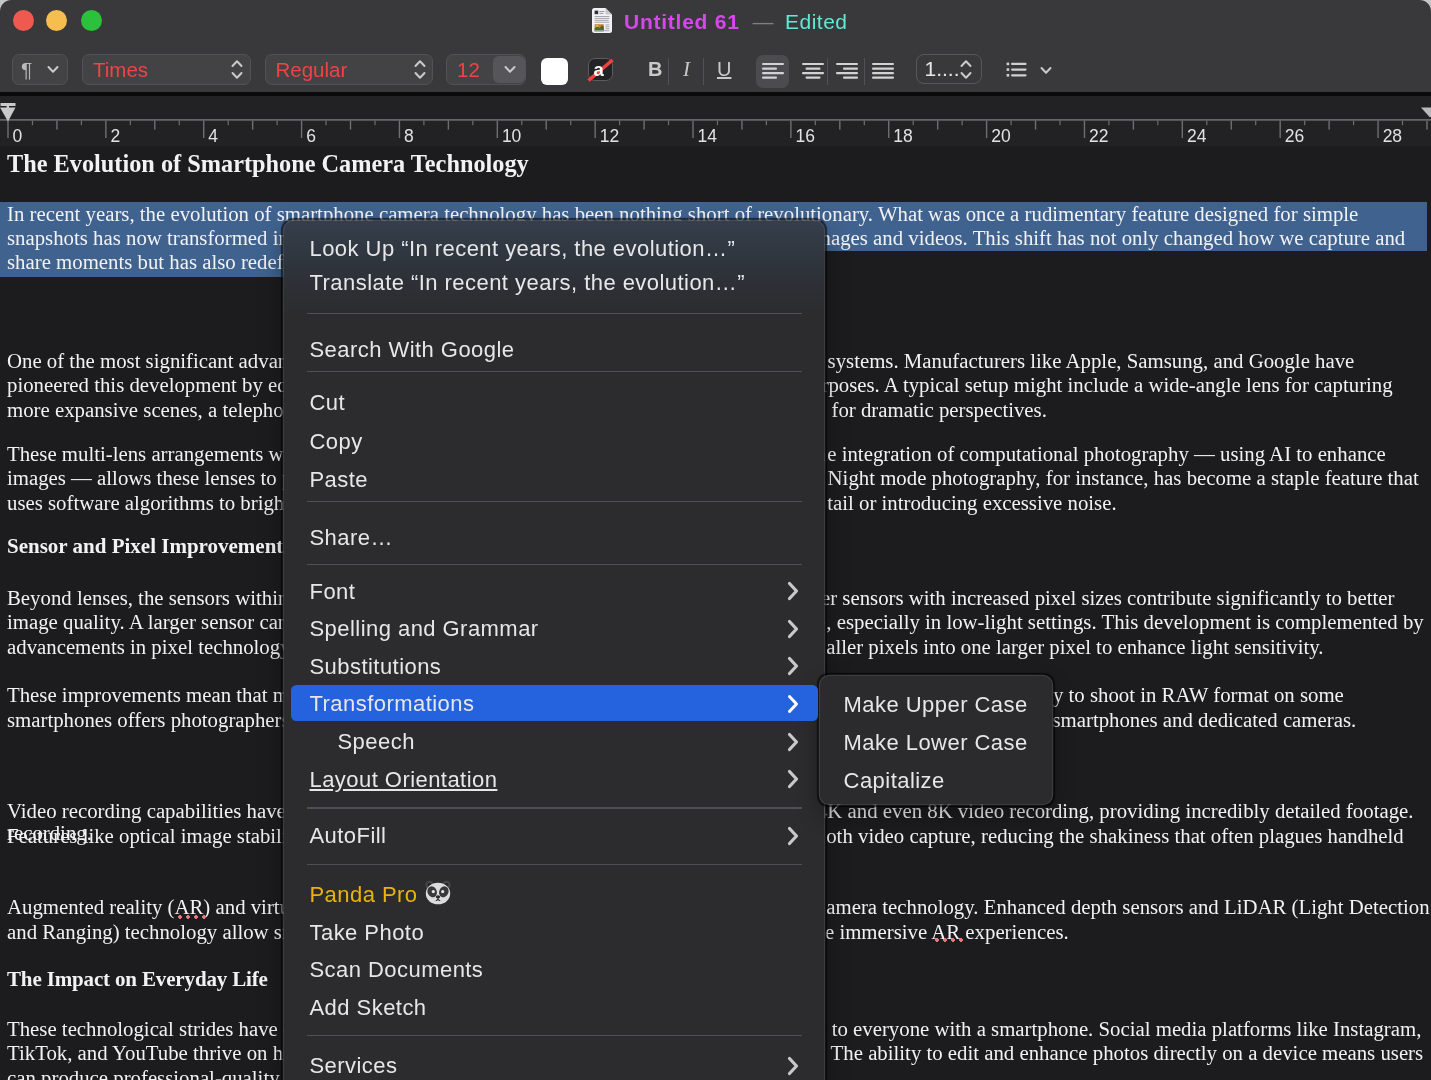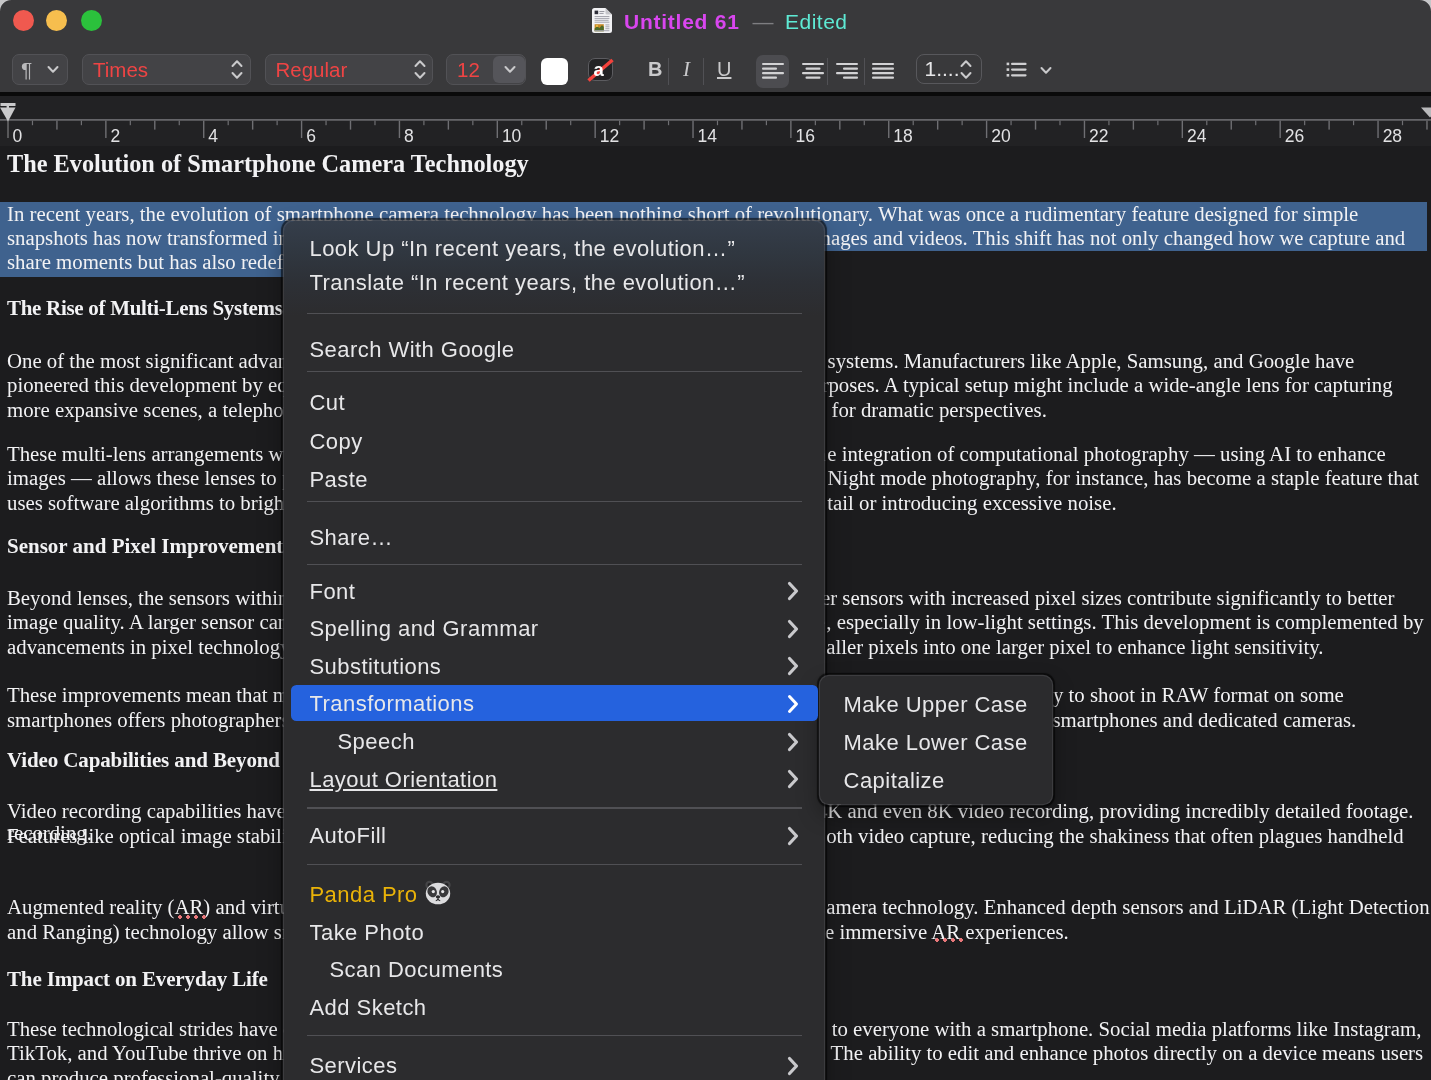--- a/index.html
+++ b/index.html
@@ -227,34 +227,32 @@
 </svg>
   </div>
 <div id="doc">
     <div class="sel" style="top:56.3px;width:1426.5px;height:24.35px"></div>
 <div class="sel" style="top:80.45px;width:1426.5px;height:24.35px"></div>
 <div class="sel" style="top:104.65px;width:590px;height:26.55px"></div>
 <div class="h1" style="top:3.90px">The Evolution of Smartphone Camera Technology</div>
 <div class="ln" style="top:55.60px">In recent years, the evolution of smartphone camera technology has been nothing short of revolutionary. What was once a rudimentary feature designed for simple</div>
 <div class="ln" style="top:80.00px">snapshots has now transformed in<span class="md" id="m1" style="letter-spacing:0.892px">to a sophisticated system capable of producing stunning </span><span id="f1">images and videos. This shift has not only changed how we capture and</span></div>
 <div class="ln" style="top:104.40px">share moments but has also redef<span class="md" id="m2">ined the role of photography in modern life.</span></div>
-<div class="hd" style="top:150.20px;letter-spacing:-0.3px">The Rise of Multi-Lens Systems</div>
 <div class="ln" style="top:203.10px">One of the most significant advan<span class="md" id="m3" style="letter-spacing:-0.120px">cements in smartphone photography is the adoption of multi-lens </span><span id="f3">systems. Manufacturers like Apple, Samsung, and Google have</span></div>
 <div class="ln" style="top:227.40px">pioneered this development by eq<span class="md" id="m4" style="letter-spacing:-0.300px">uipping their devices with multiple lenses, each serving distinct pur</span><span id="f4">poses. A typical setup might include a wide-angle lens for capturing</span></div>
 <div class="ln" style="top:251.90px">more expansive scenes, a telepho<span class="md" id="m5" style="letter-spacing:2.470px">to lens for distant subjects, and an ultra-wide lens </span><span id="f5">for dramatic perspectives.</span></div>
 <div class="ln" style="top:295.90px">These multi-lens arrangements w<span class="md" id="m6" style="letter-spacing:1.689px">ork in concert with sophisticated software systems. Th</span><span id="f6">e integration of computational photography — using AI to enhance</span></div>
 <div class="ln" style="top:320.20px">images — allows these lenses to <span class="md" id="m7" style="letter-spacing:3.738px">produce results beyond their physical limits. </span><span id="f7">Night mode photography, for instance, has become a staple feature that</span></div>
 <div class="ln" style="top:344.70px">uses software algorithms to brigh<span class="md" id="m8" style="letter-spacing:4.802px">ten low-light shots without sacrificing de</span><span id="f8">tail or introducing excessive noise.</span></div>
 <div class="hd" style="top:387.80px">Sensor and Pixel Improvements</div>
 <div class="ln" style="top:440.00px">Beyond lenses, the sensors within<span class="md" id="m9" style="letter-spacing:0.097px"> smartphone cameras have improved dramatically as well. Larg</span><span id="f9">er sensors with increased pixel sizes contribute significantly to better</span></div>
 <div class="ln" style="top:464.40px">image quality. A larger sensor ca<span class="md" id="m10" style="letter-spacing:1.235px">n capture far more light and improve overall performance</span><span id="f10">, especially in low-light settings. This development is complemented by</span></div>
 <div class="ln" style="top:488.80px">advancements in pixel technology<span class="md" id="m11" style="letter-spacing:2.230px">, including pixel binning, which merges several sm</span><span id="f11">aller pixels into one larger pixel to enhance light sensitivity.</span></div>
 <div class="ln" style="top:537.10px">These improvements mean that m<span class="md" id="m12" style="letter-spacing:1.233px">odern smartphone cameras deliver outstanding clarity and rich colors. The abilit</span><span id="f12">y to shoot in RAW format on some</span></div>
 <div class="ln" style="top:561.50px">smartphones offers photographers<span class="md" id="m13" style="letter-spacing:4.533px"> greater flexibility and control, narrowing the gap between </span><span id="f13">smartphones and dedicated cameras.</span></div>
-<div class="hd" style="top:601.80px;letter-spacing:-0.12px">Video Capabilities and Beyond</div>
 <div class="ln" style="top:653.40px">Video recording capabilities have <span class="md" id="m14" style="letter-spacing:0.021px">advanced at a similarly rapid pace. Flagship devices now offer 4</span><span id="f14">K and even 8K video recording, providing incredibly detailed footage.</span></div>
 <div class="ln" style="top:677.80px">Features like optical image stabili<span class="md" id="m15" style="letter-spacing:3.794px">zation and cinematic modes help deliver smo</span><span id="f15">oth video capture, reducing the shakiness that often plagues handheld</span></div>
 <div class="ln" style="top:675px">recording.</div>
 <div class="ln" style="top:749.10px">Augmented reality <span id="ar1">(AR)</span> and virtu<span class="md" id="m16" style="letter-spacing:1.686px">al reality applications continue to push the limits of c</span><span id="f16">amera technology. Enhanced depth sensors and LiDAR (Light Detection</span></div>
 <div class="ln" style="top:773.50px">and Ranging) technology allow s<span class="md" id="m17" style="letter-spacing:1.300px">martphones to map surroundings precisely, enabling mor</span><span id="f17">e immersive <span id="ar2">AR</span> experiences.</span></div>
 <div class="hd" style="top:821.30px;letter-spacing:-0.15px">The Impact on Everyday Life</div>
 <div class="ln" style="top:870.90px">These technological strides have <span class="md" id="m18" style="letter-spacing:2.499px">democratized photography, bringing creative tools </span><span id="f18">to everyone with a smartphone. Social media platforms like Instagram,</span></div>
 <div class="ln" style="top:895.30px">TikTok, and YouTube thrive on h<span class="md" id="m19" style="letter-spacing:2.333px">igh-quality visual content made by everyday users. </span><span id="f19">The ability to edit and enhance photos directly on a device means users</span></div>
 <div class="ln" style="top:919.80px">can produce professional-quality <span class="md" id="m20">results quickly.</span></div>
 <div class="rednote" id="rd1" style="left:176px;top:768.8px;width:31px"></div>
@@ -313,21 +311,21 @@
       <circle cx="22.5" cy="5" r="2" fill="#232325"></circle>
 <ellipse cx="14" cy="13.5" rx="12.2" ry="10.8" fill="#dcdcde"></ellipse>
 <ellipse cx="8.2" cy="11.8" rx="4.6" ry="5.6" transform="rotate(-24 8.2 11.8)" fill="#39393b"></ellipse>
 <ellipse cx="19.8" cy="11.8" rx="4.6" ry="5.6" transform="rotate(24 19.8 11.8)" fill="#39393b"></ellipse>
 <circle cx="9.3" cy="11.6" r="1.6" fill="#e8e8ea"></circle>
       <circle cx="18.7" cy="11.6" r="1.6" fill="#e8e8ea"></circle>
 <ellipse cx="14" cy="16.8" rx="2.2" ry="1.6" fill="#2c2c2e"></ellipse>
 <path d="M14 18.2 q0 2 -2.2 2.6 M14 18.2 q0 2 2.2 2.6" stroke="#2c2c2e" stroke-width="1.1" fill="none"></path>
     </svg>
     <div class="mi" style="top:919.6px;">Take Photo</div>
-    <div class="mi" style="top:957.2px;margin-left:20px;">Scan Documents</div>
+    <div class="mi" style="top:957.2px;">Scan Documents</div>
     <div class="mi" style="top:994.7px;">Add Sketch</div>
     <div class="sep" style="top:1034.5px"></div>
     <div class="mi" style="top:1053.1px;">Services</div>
     <svg class="chev" style="top:1052.7px">
       <path d="M2.5 5.5 L9.5 13 L2.5 20.5" stroke="#c9c9cc" stroke-width="3.2" fill="none" stroke-linecap="round" stroke-linejoin="round"></path>
     </svg>
     <div class="smi" style="top:692.0px">Make Upper Case</div>
     <div class="smi" style="top:729.7px">Make Lower Case</div>
     <div class="smi" style="top:767.5px">Capitalize</div>
   </div>

